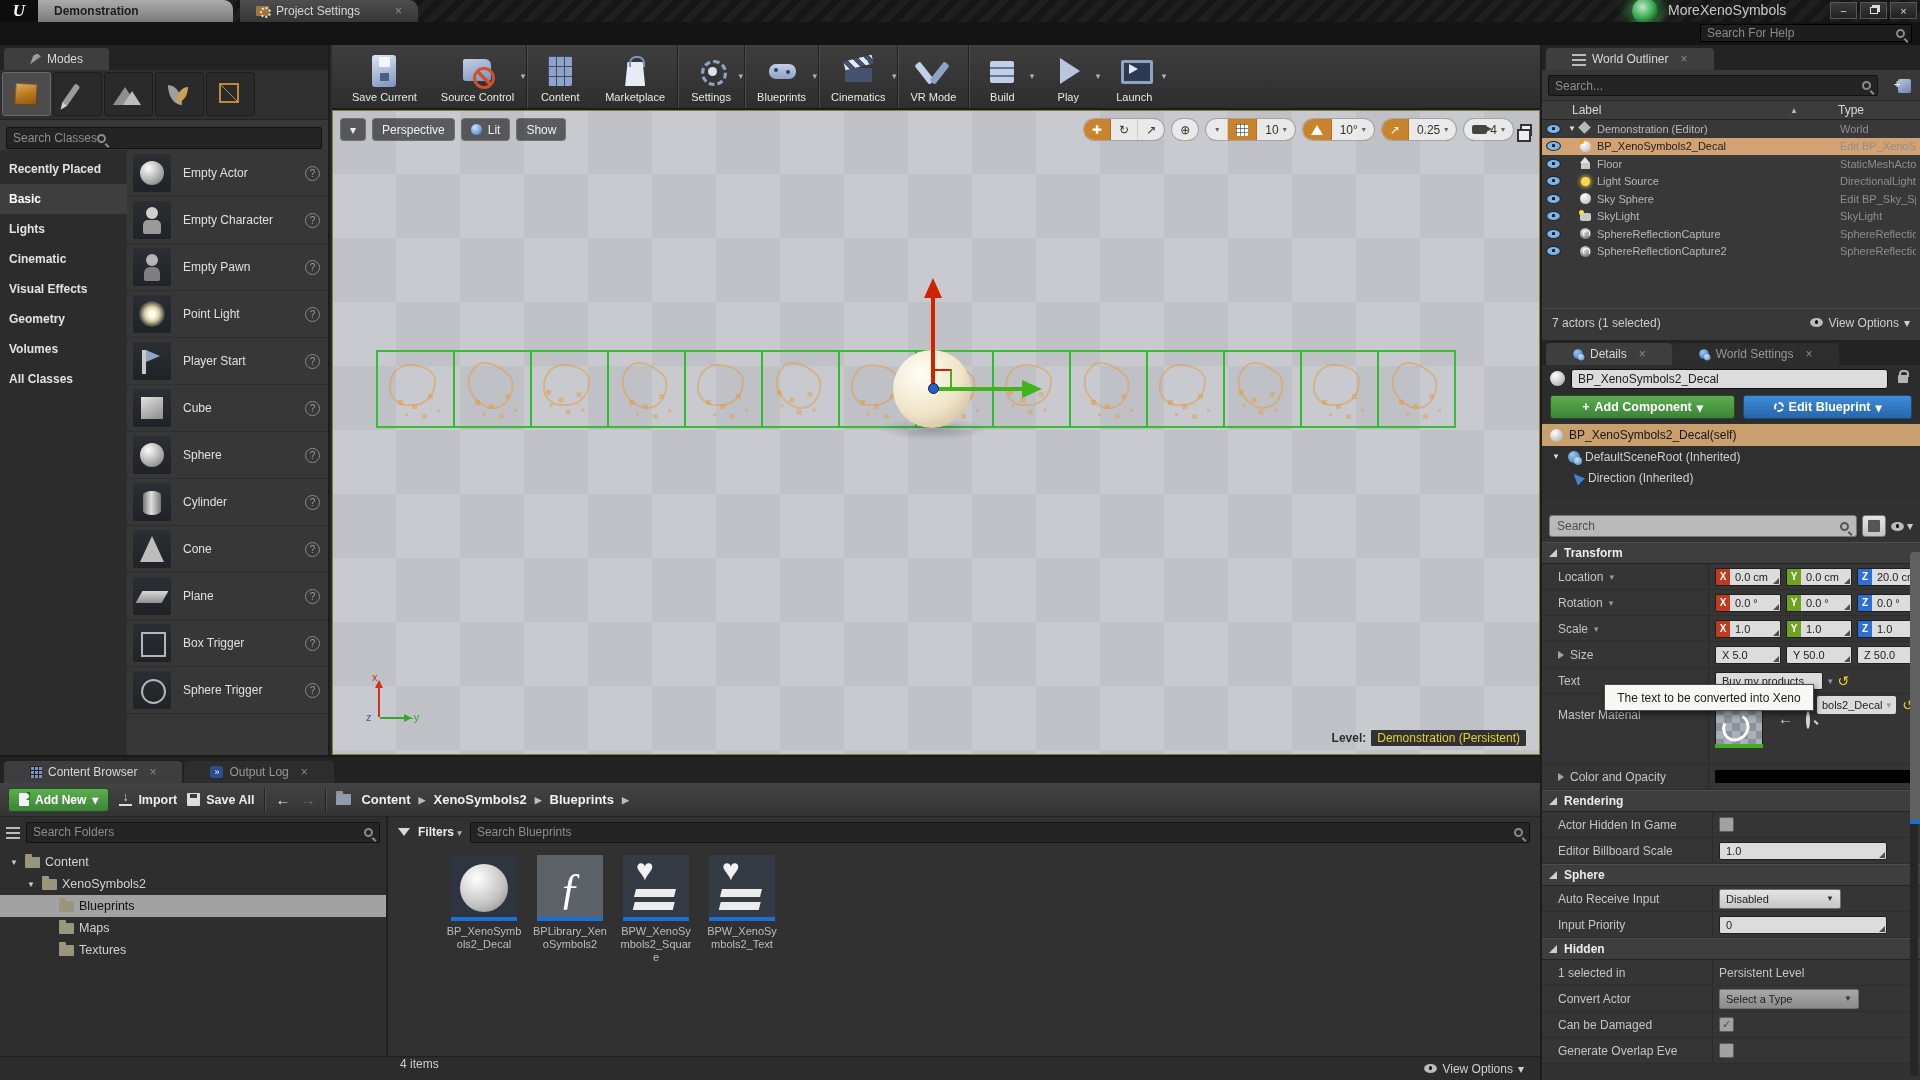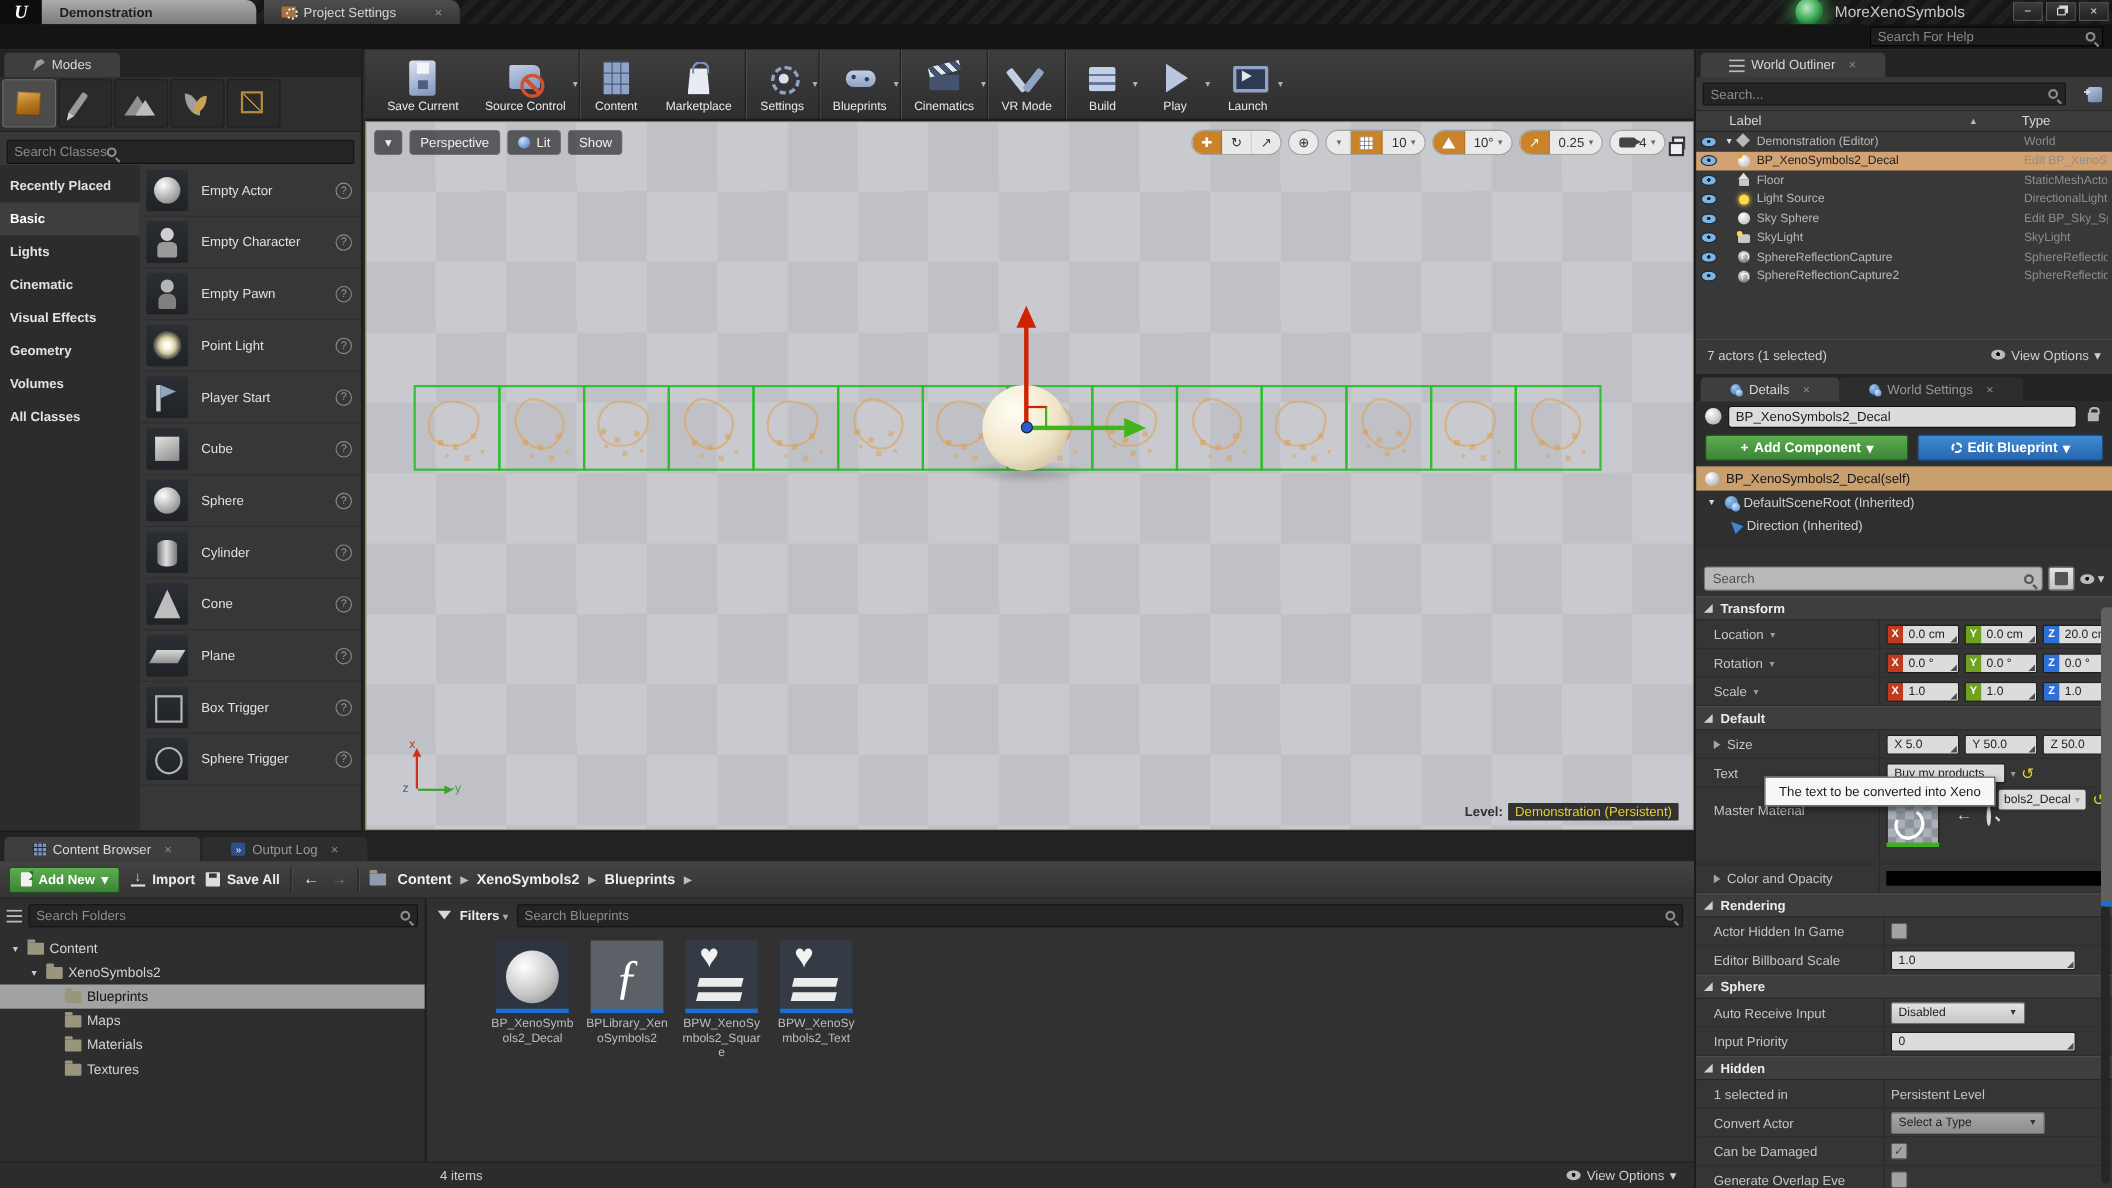--- a/index.html
+++ b/index.html
@@ -275,21 +275,21 @@
 .thumb{width:66px;height:66px;border-radius:1px;position:relative;display:flex;align-items:center;justify-content:center}
 .thumb::after{content:'';position:absolute;left:0;right:0;bottom:0;height:4px;background:#1b6fd4}
 .thumb[data-icon=sphere]{background:#2e3440}
 .thumb[data-icon=sphere]::before{content:'';width:48px;height:48px;border-radius:50%;background:radial-gradient(circle at 35% 30%,#fff,#c2c2c2 60%,#7e7e7e)}
 .thumb[data-icon=script]{background:#5c6168}
 .thumb[data-icon=script]::before{content:'ƒ';font-family:"Liberation Serif",serif;font-style:italic;font-size:44px;color:#fff}
 .thumb[data-icon=heart]{background:#353b45}
 .thumb[data-icon=heart]::before{content:'♥';position:absolute;left:13px;top:-2px;font-size:30px;color:#f2f2f2}
 .thumb[data-icon=heart] .bars{position:absolute;left:12px;top:34px;width:40px;height:8px;background:#ececec;transform:skewX(-14deg);box-shadow:2px 13px 0 #ececec}
 .tname{width:76px;margin-top:4px;text-align:center;font-size:11px;color:#bdbdbd;line-height:13px;word-break:break-all}
-.cb-foot{position:absolute;left:0;right:0;bottom:0;height:24px;background:#2c2c2c;border-top:1px solid #1f1f1f;display:flex;align-items:center;color:#cfcfcf}
+.cb-foot{position:absolute;left:0;right:0;bottom:0;height:24px;background:#2c2c2c;border-top:1px solid #1f1f1f;display:flex;color:#cfcfcf}
 .cb-foot .cnt{margin-left:400px}
 .cb-foot .viewopts{margin-right:16px}
 .eyesm{width:13px;height:9px;border-radius:50%;background:radial-gradient(circle at 50% 45%,#111 20%,#bbb 24% 70%,#555)}
 </style>
 </head>
 <body>
 
 <div class="titlebar">
   <div class="ue-logo">U</div>
   <div class="wtab demo">
@@ -801,24 +801,20 @@
             <span class="vbox grip">1.0</span>
           </span>
         <span class="axis">
             <span class="tag z">Z</span>
             <span class="vbox grip">1.0</span>
           </span>
 
       </div>
     </div>
 
-    <div class="sec-h">
-      <span class="tri-open"></span>
-      <span>Default</span>
-    </div>
     <div class="prow">
       <div class="plabel">
           <span class="tri-closed"></span>
           <span>Size</span>
         </div>
       <div class="pval">
         <span class="sbox grip">X  5.0</span>
         <span class="sbox grip">Y  50.0</span>
         <span class="sbox grip">Z  50.0</span>
 
@@ -1020,25 +1016,20 @@
           </div>
           <div class="frow selected" style="--indent: 2;">
             <span class="fexp"></span>
             <span class="folderico"></span>
             <span>Blueprints</span>
           </div>
           <div class="frow" style="--indent: 2;">
             <span class="fexp"></span>
             <span class="folderico"></span>
             <span>Maps</span>
-          </div>
-          <div class="frow" style="--indent: 2;">
-            <span class="fexp"></span>
-            <span class="folderico"></span>
-            <span>Materials</span>
           </div>
           <div class="frow" style="--indent: 2;">
             <span class="fexp"></span>
             <span class="folderico"></span>
             <span>Textures</span>
           </div>
       </div>
     </div>
     <div class="cb-right">
       <div class="filters-row">

